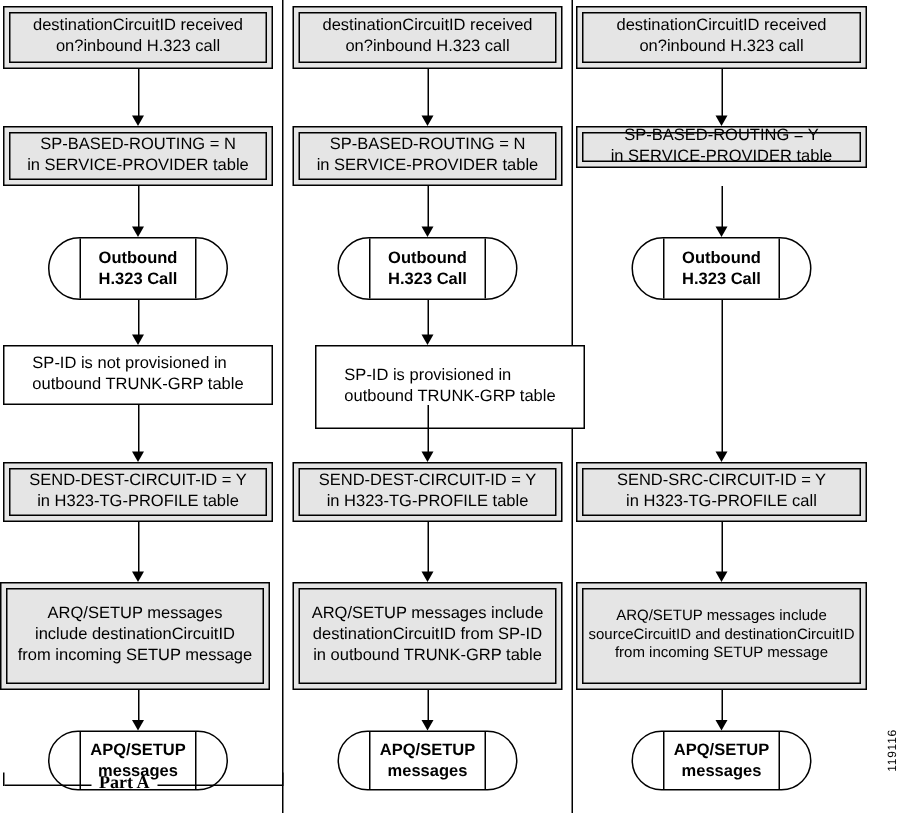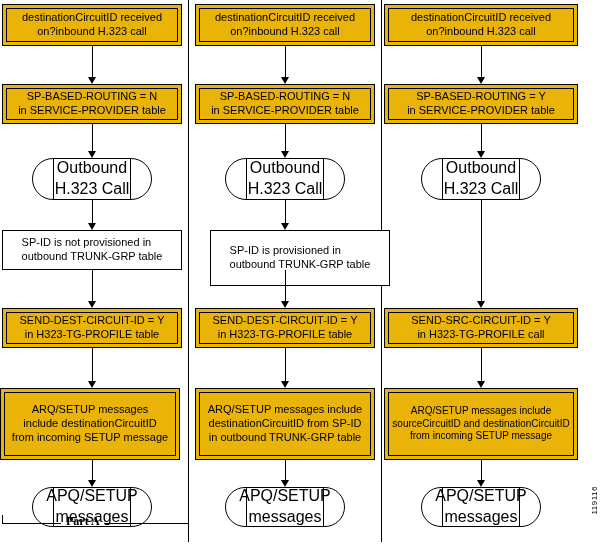--- a/index.html
+++ b/index.html
@@ -2,21 +2,21 @@
 <html><head>
 <meta charset="utf-8">
 <style>
   * { box-sizing: border-box; }
   body { margin: 0; background: #fff; }
   .canvas {
     position: relative; width: 604px; height: 556px; background: #fff;
     font-family: "Liberation Sans", sans-serif; color: #000; overflow: hidden;
   }
   
-  .dbox { position: absolute; border: 1px solid #000; padding: 3px; background: #eab308; }
+  .dbox { position: absolute; border: 1px solid #000; padding: 3px; background: #e5e5e5; }
   .dbox .inner {
     border: 1px solid #000; width: 100%; height: 100%;
     display: flex; align-items: center; justify-content: center;
     text-align: center; font-size: 11px; line-height: 1.25;
     white-space: pre-line; padding: 1px 2px;
   }
   
   .sbox {
     position: absolute; border: 1px solid #000; background: #fff;
     display: flex; align-items: center; justify-content: center;
@@ -25,21 +25,21 @@
   
   .stadium {
     position: absolute; border: 1px solid #000; border-radius: 999px; background: #fff;
     display: flex; align-items: center; justify-content: center;
   }
   .stadium::before, .stadium::after {
     content: ""; position: absolute; top: 0; bottom: 0; width: 1px; background: #000;
   }
   .stadium::before { left: 20px; }
   .stadium::after  { right: 20px; }
-  .st-txt { font-weight: normal; font-size: 16px; line-height: 1.3; text-align: center; white-space: pre-line; }
+  .st-txt { font-weight: bold; font-size: 11px; line-height: 1.3; text-align: center; white-space: pre-line; }
   
   .arrow { position: absolute; width: 9px; }
   .arrow::before {
     content: ""; position: absolute; left: 4px; top: 0; bottom: 5px; width: 1px; background: #000;
   }
   .arrow::after {
     content: ""; position: absolute; left: 0; bottom: 0; width: 0; height: 0;
     border-left: 4.5px solid transparent; border-right: 4.5px solid transparent;
     border-top: 7px solid #000;
   }
@@ -157,21 +157,21 @@
 messages</span>
   </div>
 
 
   <div class="dbox" style="left:384px;top:4px;width:194px;height:42px">
     <div class="inner">destinationCircuitID received
 on?inbound H.323 call</div>
   </div>
   <div class="arrow" style="left:477px;top:46px;height:38px"></div>
 
-  <div class="dbox" style="left:384px;top:84px;width:194px;height:40px">
+  <div class="dbox" style="left:384px;top:84px;width:194px;height:28px">
     <div class="inner">SP-BASED-ROUTING = Y
 in SERVICE-PROVIDER table</div>
   </div>
   <div class="arrow" style="left:477px;top:124px;height:34px"></div>
 
   <div class="stadium" style="left:421px;top:158px;width:120px;height:42px">
     <span class="st-txt">Outbound
 H.323 Call</span>
   </div>
 

